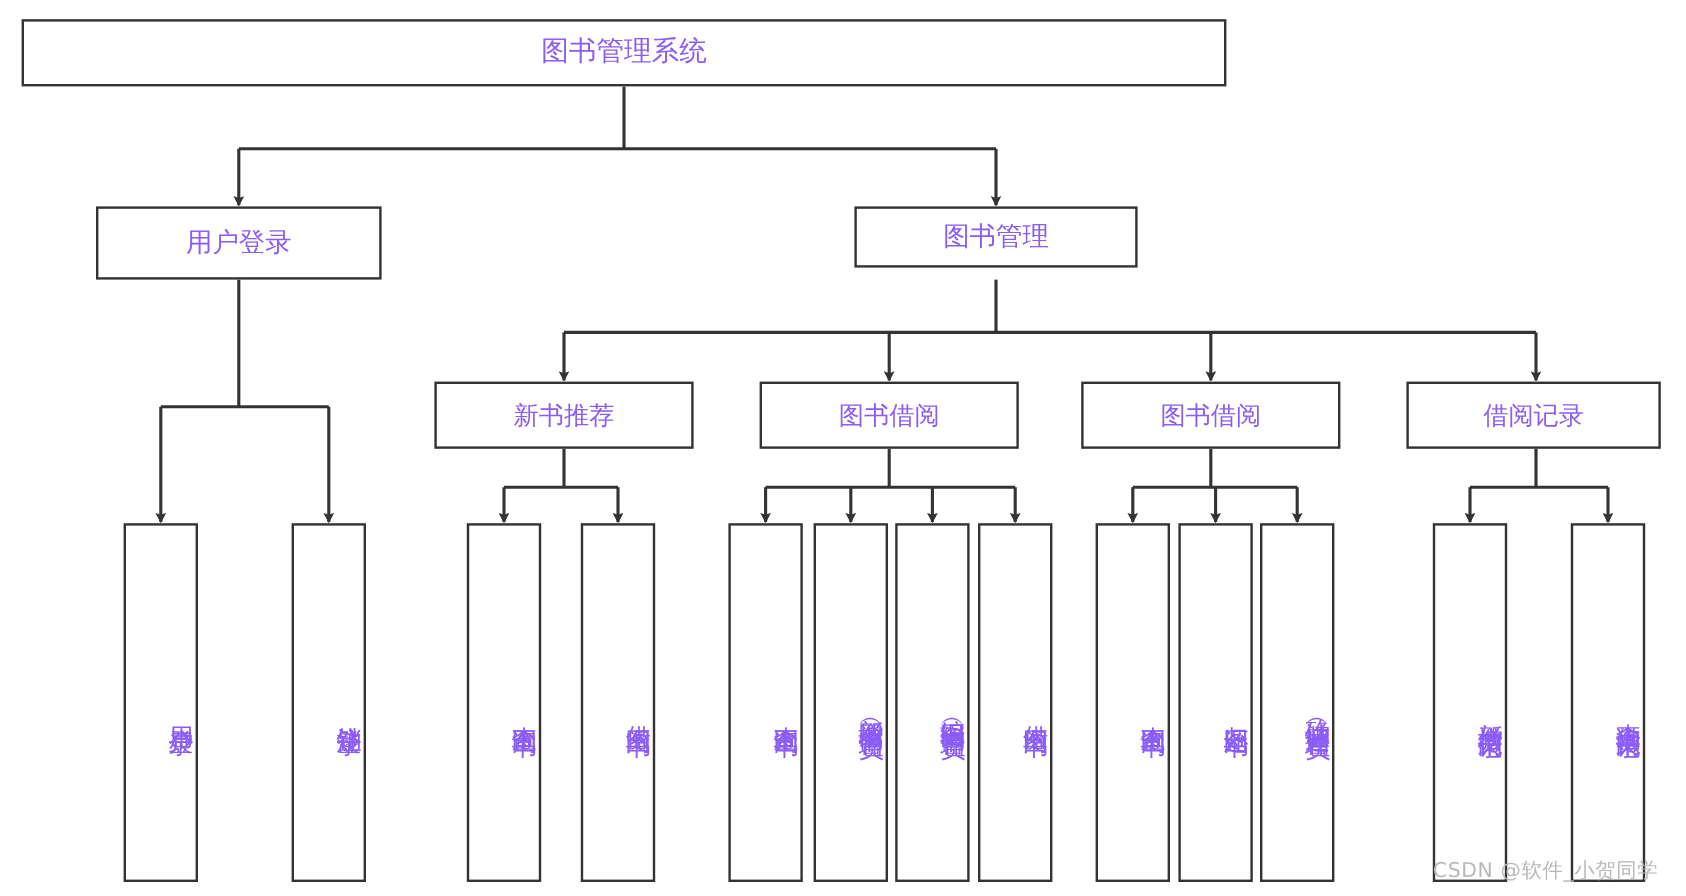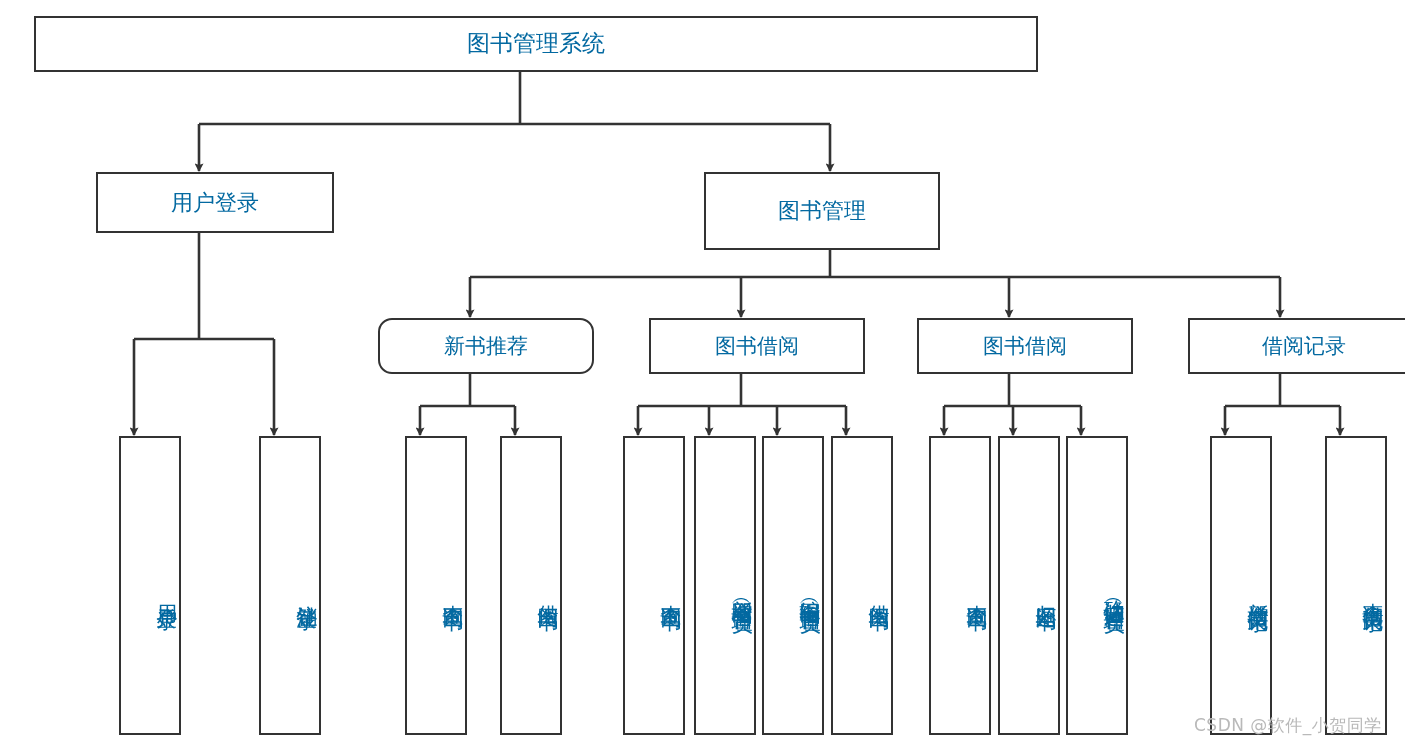--- a/index.html
+++ b/index.html
@@ -27,24 +27,23 @@
     pointer-events: none;
   }
   .node {
     position: absolute;
     box-sizing: border-box;
     background: #ffffff;
     border: 2.5px solid #333333;
     display: flex;
     align-items: center;
     justify-content: center;
-    color: #0369a1;
+    color: #8b5cf6;
     line-height: 1.18;
     z-index: 2;
-    margin-left: 16px;
   }
   .node.root {
     font-size: 23px;
   }
   .node.level1 {
     font-size: 22px;
   }
   .node.level2 {
     font-size: 21px;
   }
@@ -118,33 +117,33 @@
       </g>
   </svg>
 
   <div id="node-layer">
       <div class="node root" style="left: 18px; top: 16px; width: 1004px; height: 56px;">
         <span class="node-label">图书管理系统</span>
       </div>
       <div class="node level1" style="left: 80px; top: 172px; width: 238px; height: 61px;">
         <span class="node-label">用户登录</span>
       </div>
-      <div class="node level1" style="left: 688px; top: 172px; width: 236px; height: 78px;">
+      <div class="node level1" style="left: 712px; top: 172px; width: 236px; height: 51px;">
         <span class="node-label">图书管理</span>
       </div>
-      <div class="node level2" style="left: 362px; top: 318px; width: 216px; height: 56px; border-radius: 14px;">
+      <div class="node level2" style="left: 362px; top: 318px; width: 216px; height: 56px;">
         <span class="node-label">新书推荐</span>
       </div>
       <div class="node level2" style="left: 633px; top: 318px; width: 216px; height: 56px; align-items: center;">
         <span class="node-label">图书借阅</span>
       </div>
       <div class="node level2" style="left: 901px; top: 318px; width: 216px; height: 56px;">
         <span class="node-label">图书借阅</span>
       </div>
-      <div class="node level2" style="left: 1172px; top: 318px; width: 232px; height: 56px;">
+      <div class="node level2" style="left: 1172px; top: 318px; width: 212px; height: 56px;">
         <span class="node-label">借阅记录</span>
       </div>
       <div class="node leaf" style="left: 103px; top: 436px; width: 62px; height: 299px;">
         <span class="node-label">用户登录</span>
       </div>
       <div class="node leaf" style="left: 243px; top: 436px; width: 62px; height: 299px;">
         <span class="node-label">注销登录</span>
       </div>
       <div class="node leaf" style="left: 389px; top: 436px; width: 62px; height: 299px;">
         <span class="node-label">查询图书</span>

